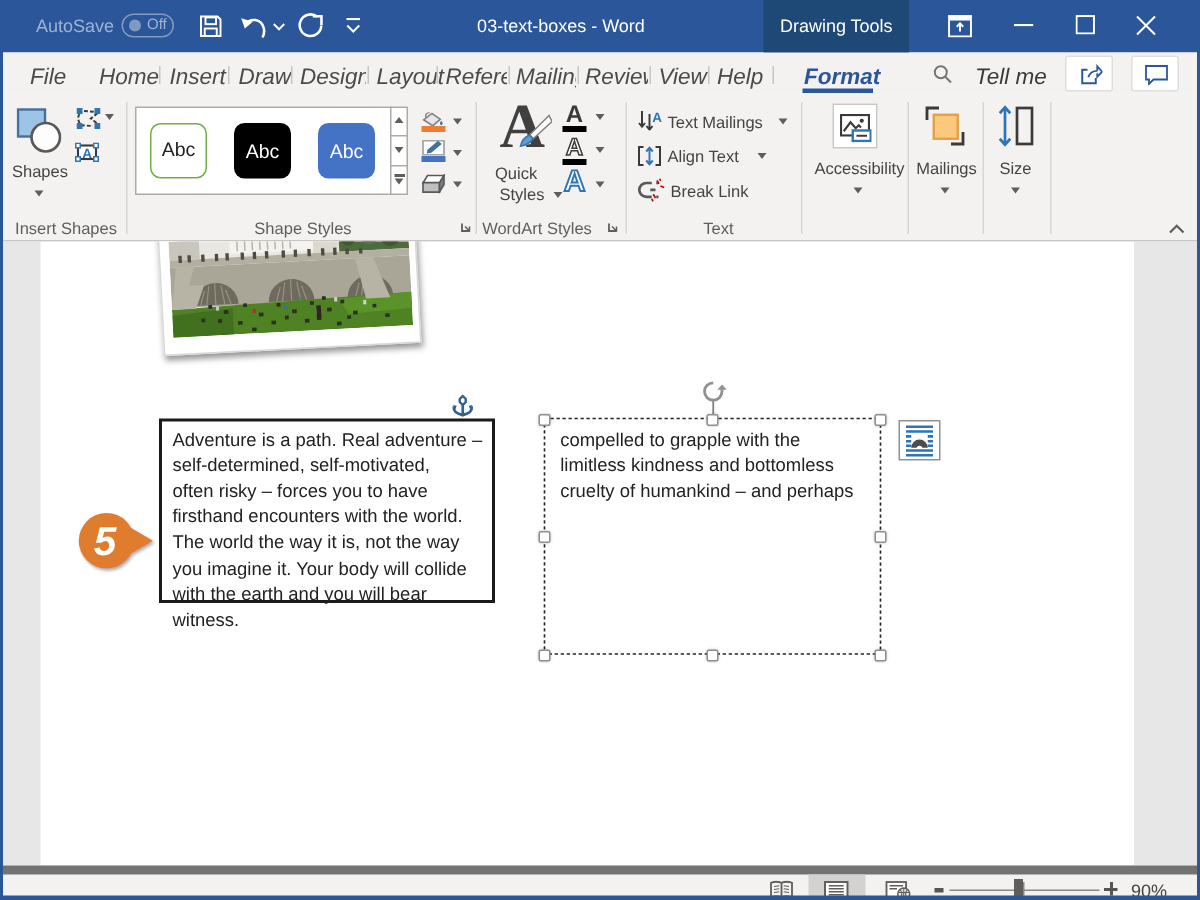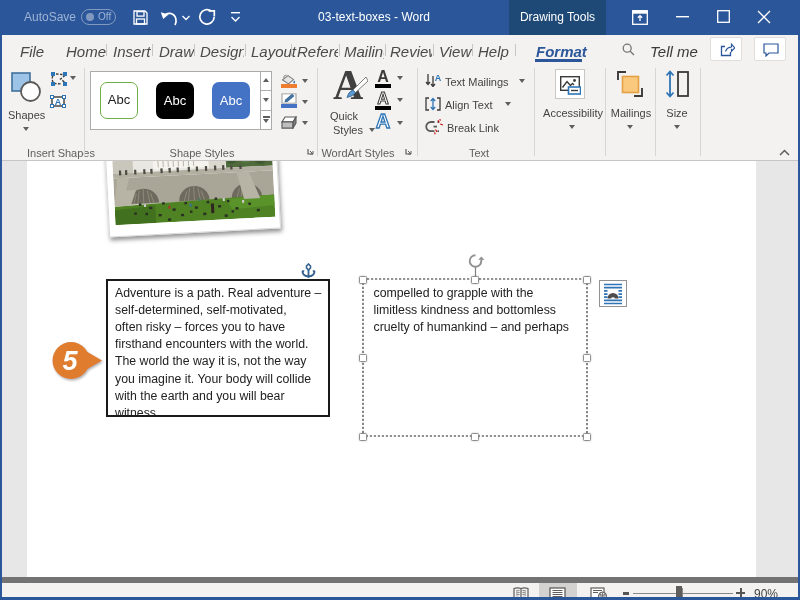--- a/index.html
+++ b/index.html
@@ -25,21 +25,21 @@
   #ribbon { left:2px; top:63px; width:796px; height:98px; background:#f3f2f1; border-bottom:1px solid #c8c6c4; }
   .gsep { position:absolute; top:5px; width:1px; height:88px; background:#d8d6d4; }
   .glabel { position:absolute; top:84px; font-size:11px; color:#605e5c; text-align:center; }
   .rlabel { position:absolute; font-size:11px; color:#444; }
   .darr { position:absolute; width:0; height:0; border-left:3.5px solid transparent; border-right:3.5px solid transparent; border-top:4px solid #605e5c; }
   
   #docarea { left:2px; top:161px; width:796px; height:416px; background:#e7e7e7; overflow:hidden; }
   #page { position:absolute; left:25px; top:0; width:729px; height:416px; background:#fff; }
   #mainpara { position:absolute; left:290px; top:-19px; font-size:15.3px; line-height:22px; color:#1c1c1c; white-space:nowrap; letter-spacing:-0.15px; }
   .wtb { position:absolute; background:#fff; font-size:12.3px; line-height:17.2px; color:#222; white-space:nowrap; }
-  #tb1 { left:104px; top:118px; width:224px; height:138px; border:2px solid #1a1a1a; padding:3.5px 7px; }
+  #tb1 { left:104px; top:118px; width:224px; height:123px; border:2px solid #1a1a1a; padding:3.5px 7px; }
   #tb2 { left:361px; width:224px; top:118px; height:157px; padding:5.5px 10.5px; }
   .hdl { position:absolute; width:8px; height:8px; background:#fff; border:1px solid #8f8f8f; border-radius:1.5px; box-shadow:0 0 2px rgba(0,0,0,.25); }
   
   #statusbar { left:2px; top:577px; width:796px; height:32px; background:#f3f2f1; border-top:6px solid #737373; }
   #bluestrip { left:0; top:597px; width:800px; height:3px; background:#2b579a; }
   #winborder { left:0; top:0; width:800px; height:600px; border-left:2px solid #2b579a; border-right:2px solid #2b579a; pointer-events:none; }
 </style>
 </head>
 <body>
   <div class="abs" id="titlebar">
@@ -142,21 +142,21 @@
     </svg>
     <div class="darr" style="left:68px;top:13px"></div>
     <svg class="abs" style="left:48px;top:32px" width="16" height="13" viewBox="0 0 16 13">
       <rect x="2" y="2" width="12" height="9" fill="#fff" stroke="#3b3a39" stroke-width="1.4"></rect>
       <text x="8" y="10" font-size="9" font-weight="bold" fill="#2e75b6" text-anchor="middle" font-family="Liberation Sans">A</text>
       <rect x="0.5" y="0.5" width="3" height="3" fill="#fff" stroke="#2e75b6" stroke-width="1"></rect>
       <rect x="12.5" y="0.5" width="3" height="3" fill="#fff" stroke="#2e75b6" stroke-width="1"></rect>
       <rect x="0.5" y="9.5" width="3" height="3" fill="#fff" stroke="#2e75b6" stroke-width="1"></rect>
       <rect x="12.5" y="9.5" width="3" height="3" fill="#fff" stroke="#2e75b6" stroke-width="1"></rect>
     </svg>
-    <div class="glabel" style="left:23px;width:72px">Insert Shapes</div>
+    <div class="glabel" style="left:6px;width:72px">Insert Shapes</div>
     <div class="gsep" style="left:82px"></div>
 
     <div class="abs" style="left:88px;top:8px;width:182px;height:59px;background:#fff;border:1px solid #ababab"></div>
     <div class="abs" style="left:98px;top:19px;width:38px;height:37px;background:#fff;border:1.5px solid #70ad47;border-radius:7px;font-size:13px;color:#222;text-align:center;line-height:34px">Abc</div>
     <div class="abs" style="left:154px;top:19px;width:38px;height:37px;background:#000;border-radius:7px;font-size:13px;color:#fff;text-align:center;line-height:37px">Abc</div>
     <div class="abs" style="left:210px;top:19px;width:38px;height:37px;background:#4472c4;border-radius:7px;font-size:13px;color:#fff;text-align:center;line-height:37px">Abc</div>
     <div class="abs" style="left:258px;top:8px;width:12px;height:59px;border-left:1px solid #ababab"></div>
     <div class="abs" style="left:258px;top:27px;width:12px;height:0;border-top:1px solid #ababab"></div>
     <div class="abs" style="left:258px;top:47px;width:12px;height:0;border-top:1px solid #ababab"></div>
     <div class="darr" style="left:261px;top:15px;transform:rotate(180deg)"></div>

